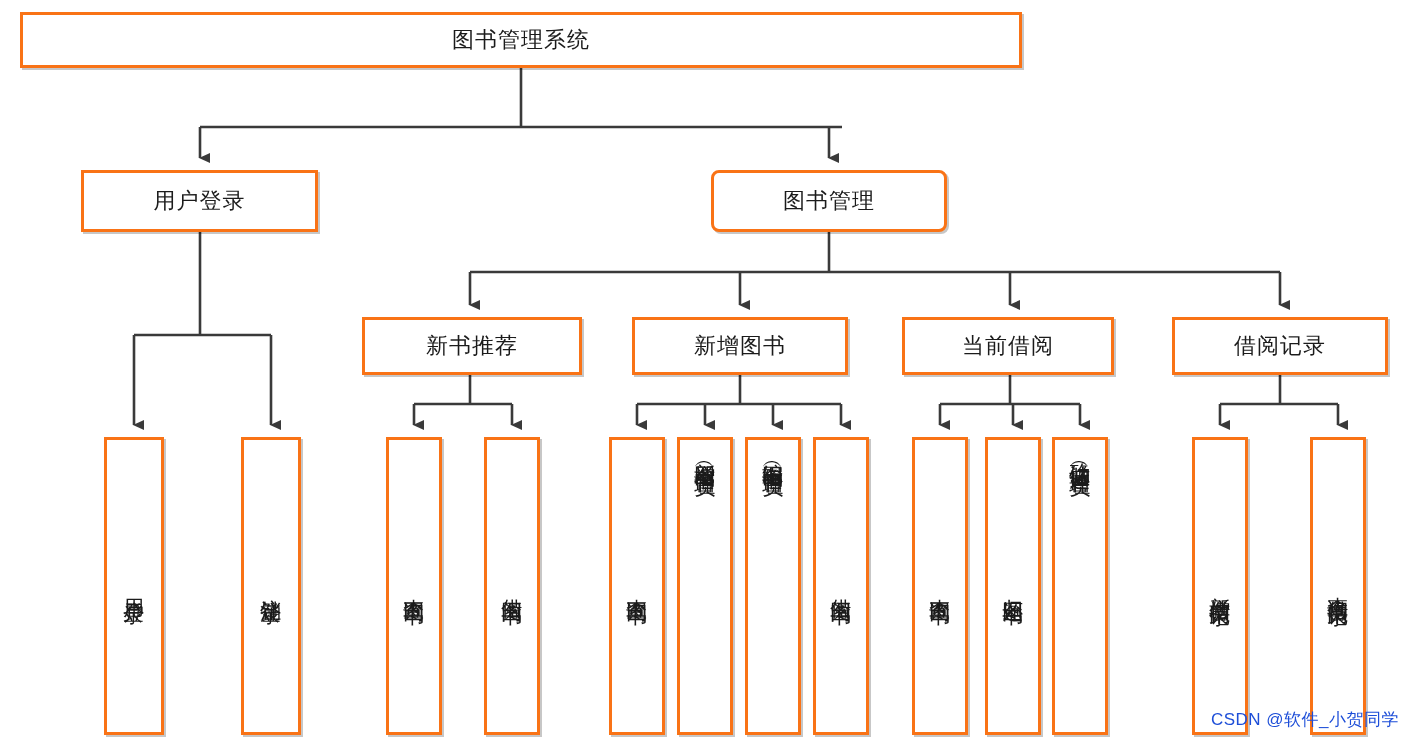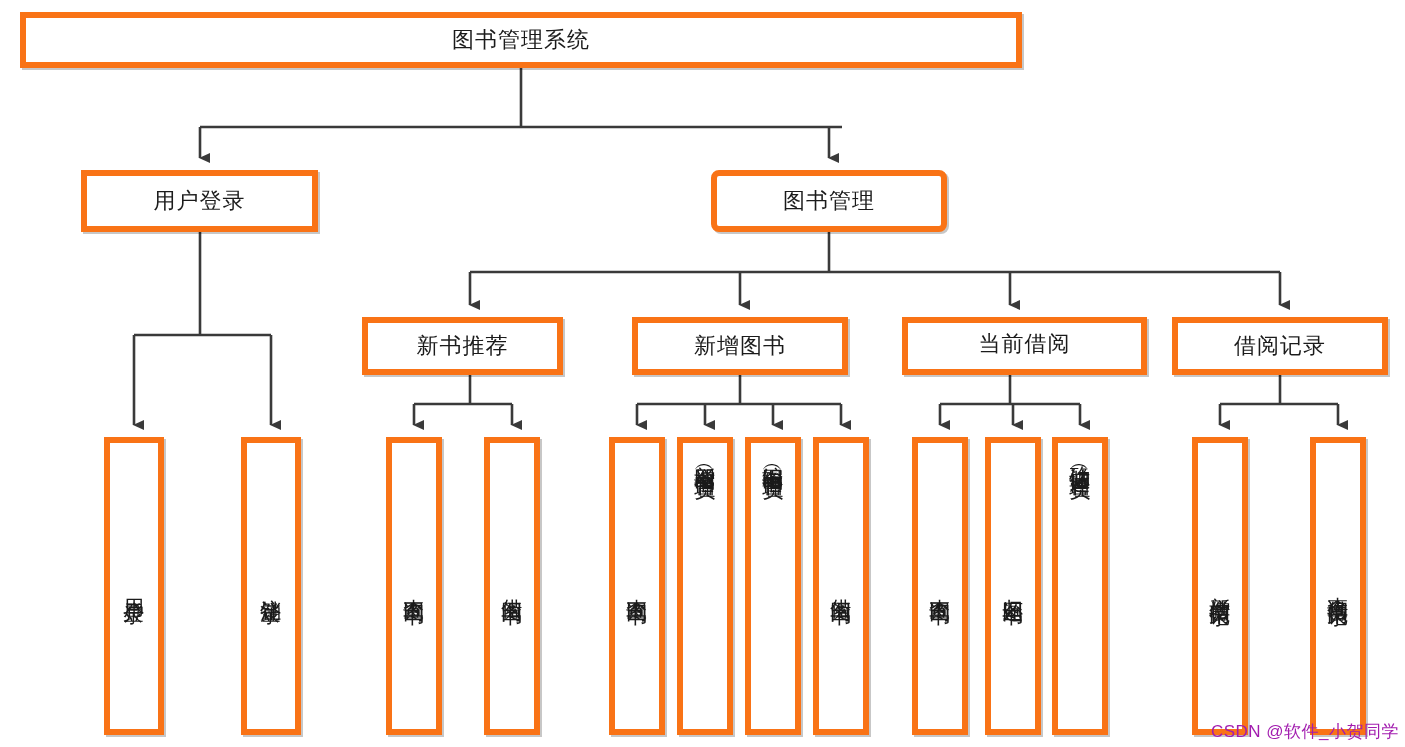--- a/index.html
+++ b/index.html
@@ -21,21 +21,21 @@
     left:0; top:0;
     width:1405px;
     height:747px;
     pointer-events:none;
   }
   
   .node{
     position:absolute;
     box-sizing:border-box;
     background:#ffffff;
-    border:6px solid #f97316;
+    border:3px solid #f97316;
     display:flex;
     align-items:center;
     justify-content:center;
     box-shadow:2px 2px 0 rgba(0,0,0,0.22);
   }
   .node .cap{
     font-size:22px;
     line-height:1.15;
     letter-spacing:1px;
     color:#1b1b1b;
@@ -59,23 +59,23 @@
     white-space:nowrap;
   }
   
   .node.vert.centered{
     align-items:center;
     padding-top:0;
   }
   #watermark{
     position:absolute;
     right:6px;
-    bottom:4px;
+    bottom:16px;
     font-size:17px;
-    color:#a21caf;
+    color:#1d4ed8;
     letter-spacing:0.5px;
     white-space:nowrap;
     user-select:none;
   }
 </style>
 </head>
 <body>
 
 <div id="canvas">
 
@@ -134,29 +134,29 @@
   </div>
 
   <div class="node horiz" style="left:81px;top:170px;width:237px;height:62px;">
     <span class="cap">用户登录</span>
   </div>
 
   <div class="node horiz" style="left:711px;top:170px;width:236px;height:62px;border-radius:8px;">
     <span class="cap">图书管理</span>
   </div>
 
-  <div class="node horiz" style="left:362px;top:317px;width:201px;height:58px;">
+  <div class="node horiz" style="left:362px;top:317px;width:220px;height:58px;">
     <span class="cap">新书推荐</span>
   </div>
 
   <div class="node horiz" style="left:632px;top:317px;width:216px;height:58px;">
     <span class="cap">新增图书</span>
   </div>
 
-  <div class="node horiz" style="left:902px;top:317px;width:245px;height:58px;font-family:Liberation Mono, monospace;">
+  <div class="node horiz" style="left:902px;top:317px;width:212px;height:58px;">
     <span class="cap">当前借阅</span>
   </div>
 
   <div class="node horiz" style="left:1172px;top:317px;width:216px;height:58px;">
     <span class="cap">借阅记录</span>
   </div>
 
   <div class="node vert centered" style="left:104px;top:437px;width:60px;height:298px;">
     <span class="cap">用户登录</span>
   </div>

